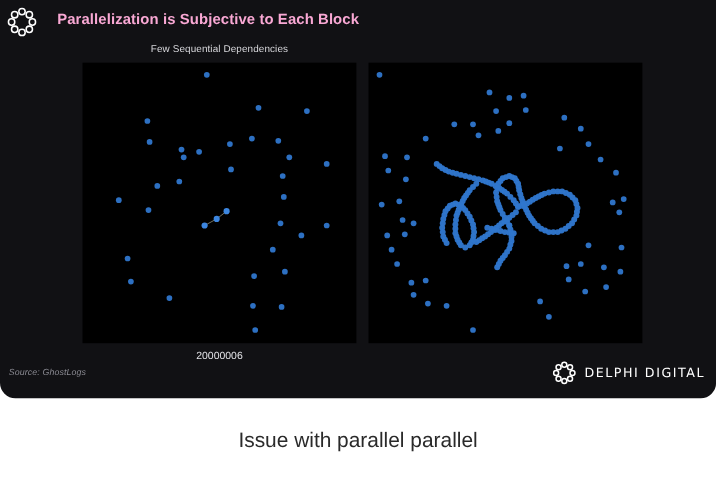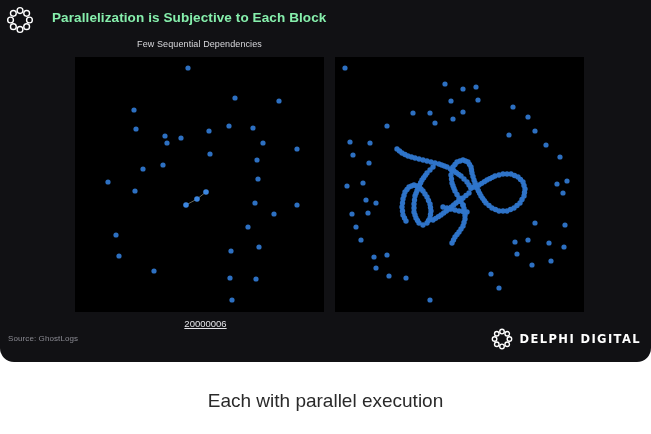--- a/index.html
+++ b/index.html
@@ -48,21 +48,21 @@
     width: 28px;
     height: 28px;
   }
 
   .card-title {
     position: absolute;
     left: 52px;
     top: 10px;
     font-size: 13.5px;
     font-weight: bold;
-    color: #86efac;
+    color: #f9a8d4;
     letter-spacing: 0.1px;
     white-space: nowrap;
     text-align: center;
   }
 
   
   .panel-caption {
     position: absolute;
     top: 39px;
     font-size: 9px;
@@ -90,46 +90,47 @@
 
   
   .block-label {
     position: absolute;
     top: 318px;
     font-size: 9.5px;
     color: #e4e4e8;
     text-align: center;
     white-space: nowrap;
   }
-  .block-label.left  { left: 81px;  width: 249px; text-decoration: underline; }
+  .block-label.left  { left: 75px;  width: 249px; }
   .block-label.right { left: 335px; width: 249px; }
 
   
   .source-text {
     position: absolute;
     left: 8px;
     top: 334px;
     font-size: 8px;
     color: #8a8a92;
     letter-spacing: 0.1px;
     white-space: nowrap;
+    font-style: italic;
   }
 
   .delphi-logo {
     position: absolute;
     right: 10px;
     top: 328px;
     display: flex;
     align-items: center;
     gap: 7px;
   }
   .delphi-mark { width: 22px; height: 22px; }
   .delphi-word {
     font-size: 11.5px;
-    font-weight: bold;
+    font-weight: normal;
     color: #ffffff;
     letter-spacing: 1.4px;
     white-space: nowrap;
     font-family: "DejaVu Sans", sans-serif;
   }
 
   
   .page-caption {
     position: absolute;
     left: 0;
@@ -533,15 +534,15 @@
             <circle cx="5.2" cy="16" r="3.3"></circle>
             <circle cx="8.4" cy="8.4" r="3.3"></circle>
           </g>
         </svg>
       </span>
       <span class="delphi-word">DELPHI DIGITAL</span>
     </div>
 
   </div>
 
-  <div class="page-caption">Each with parallel execution</div>
+  <div class="page-caption">Issue with parallel parallel</div>
 
 </div>
 
 </body></html>

